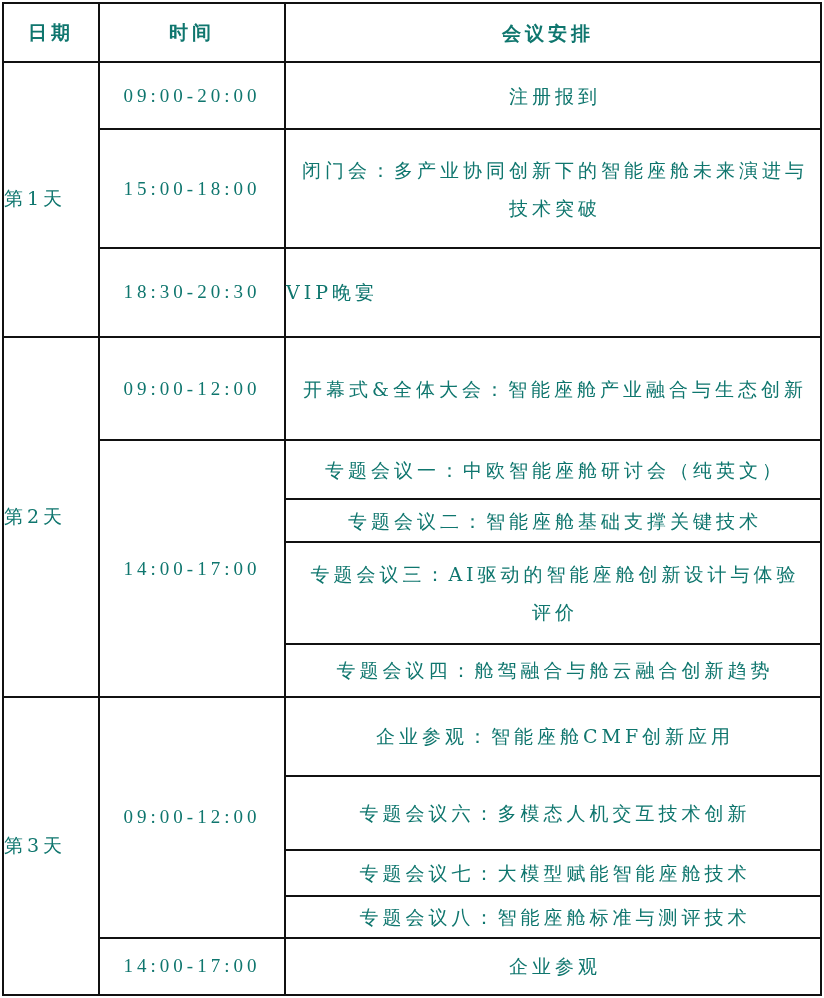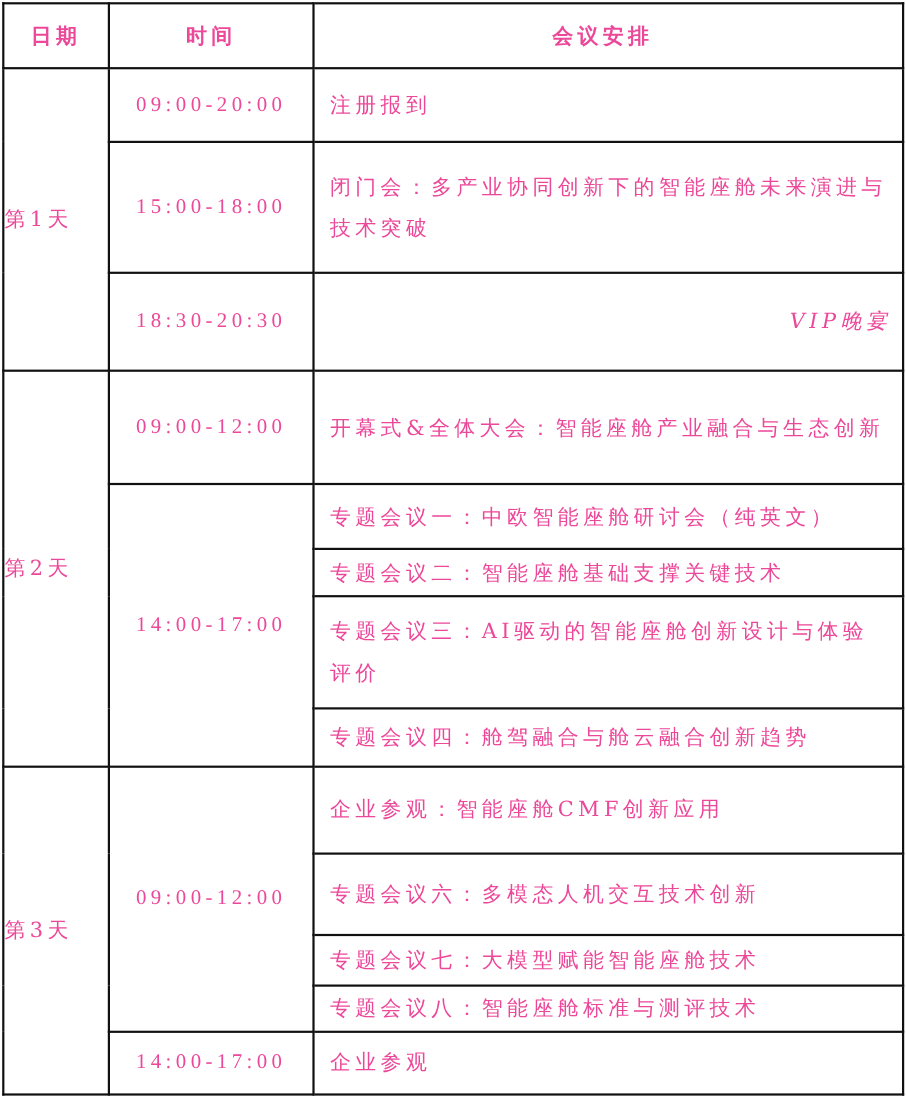--- a/index.html
+++ b/index.html
@@ -3,35 +3,35 @@
 <meta charset="utf-8">
 <style>
   html, body { margin: 0; padding: 0; background: #ffffff; }
   body { width: 824px; height: 998px; overflow: hidden; }
   table.schedule {
     position: absolute; left: 2px; top: 2px;
     width: 820px; height: 994px;
     border-collapse: collapse;
     table-layout: fixed;
     font-family: "DejaVu Serif", "Liberation Serif", serif;
-    color: #ec4899;
+    color: #0f766e;
   }
   table.schedule td, table.schedule th {
     border: 2.5px solid #111;
     padding: 0;
     vertical-align: middle;
     font-weight: normal;
     font-size: 19px;
     letter-spacing: 4px;
   }
   th { font-weight: bold !important; font-family: "DejaVu Sans", "Liberation Sans", sans-serif; font-size: 19px; }
   .c-date { width: 96px; letter-spacing: 1px; }
   .c-time { width: 186px; text-align: center; letter-spacing: 2px; font-family: "Liberation Serif", "DejaVu Serif", serif; font-size: 20px; }
-  .c-agenda { text-align: left; padding-left: 14px !important; padding-right: 10px !important; line-height: 38px; }
-  .c-agenda.center { text-align: right; padding-left: 0 !important; font-style: italic; }
+  .c-agenda { text-align: center; padding-left: 14px !important; padding-right: 10px !important; line-height: 38px; }
+  .c-agenda.center { text-align: left; padding-left: 0 !important; }
   th.c-date, th.c-time, th.c-agenda { text-align: center; letter-spacing: 6px; }
   th.c-agenda { padding-left: 0 !important; }
 </style>
 </head>
 <body>
 
 <table class="schedule">
   <colgroup>
     <col style="width:96px">
       <col style="width:186px">

